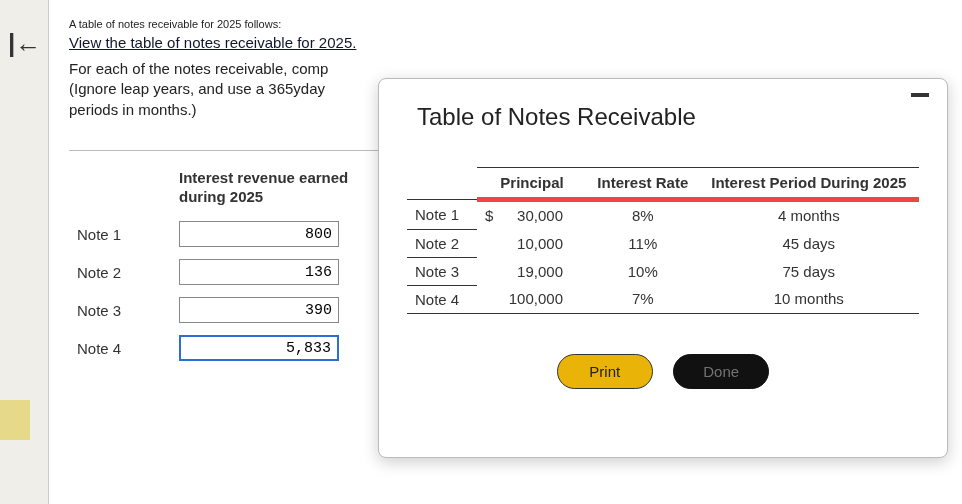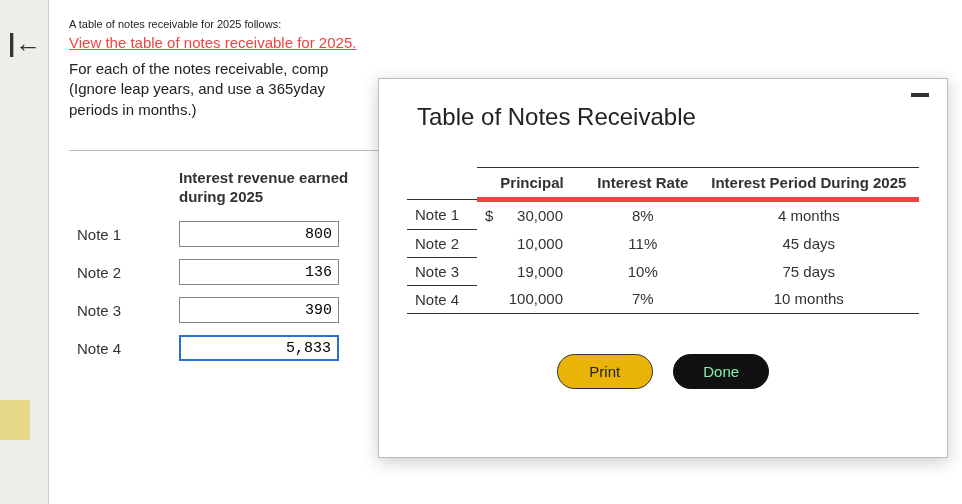--- a/index.html
+++ b/index.html
@@ -48,21 +48,21 @@
     width: 30px;
     height: 40px;
     background: #e6d98a;
   }
   .intro {
     font-size: 11px;
     color: #222;
     margin-bottom: 4px;
   }
   .link {
-    color: #ef4444;
+    color: #0f172a;
     text-decoration: underline;
     font-size: 15px;
     margin-bottom: 8px;
     display: inline-block;
     cursor: pointer;
   }
   .sub {
     font-size: 15px;
     color: #222;
     line-height: 1.35;
@@ -101,21 +101,21 @@
     outline: none;
   }
   .modal {
     position: absolute;
     left: 378px;
     top: 78px;
     width: 570px;
     height: 380px;
     background: #fff;
     border: 1px solid #bbb;
-    border-radius: 0;
+    border-radius: 8px;
     box-shadow: 0 4px 16px rgba(0,0,0,.2);
     padding: 24px 28px 18px 28px;
   }
   .modal-min {
     position: absolute;
     right: 18px;
     top: 14px;
     width: 18px;
     height: 4px;
     background: #333;
@@ -172,21 +172,21 @@
     text-align: center;
   }
   .btn-outline {
     background: #eab308;
     border: 1.5px solid #333;
     color: #222;
   }
   .btn-solid {
     background: #111;
     border: 1.5px solid #111;
-    color: #86efac;
+    color: #737373;
   }
 </style>
 </head>
 <body>
 
 <div class="vbar"></div>
 <div class="yellow-tab"></div>
 <div class="back-arrow">|←</div>
 
 <div class="page">

